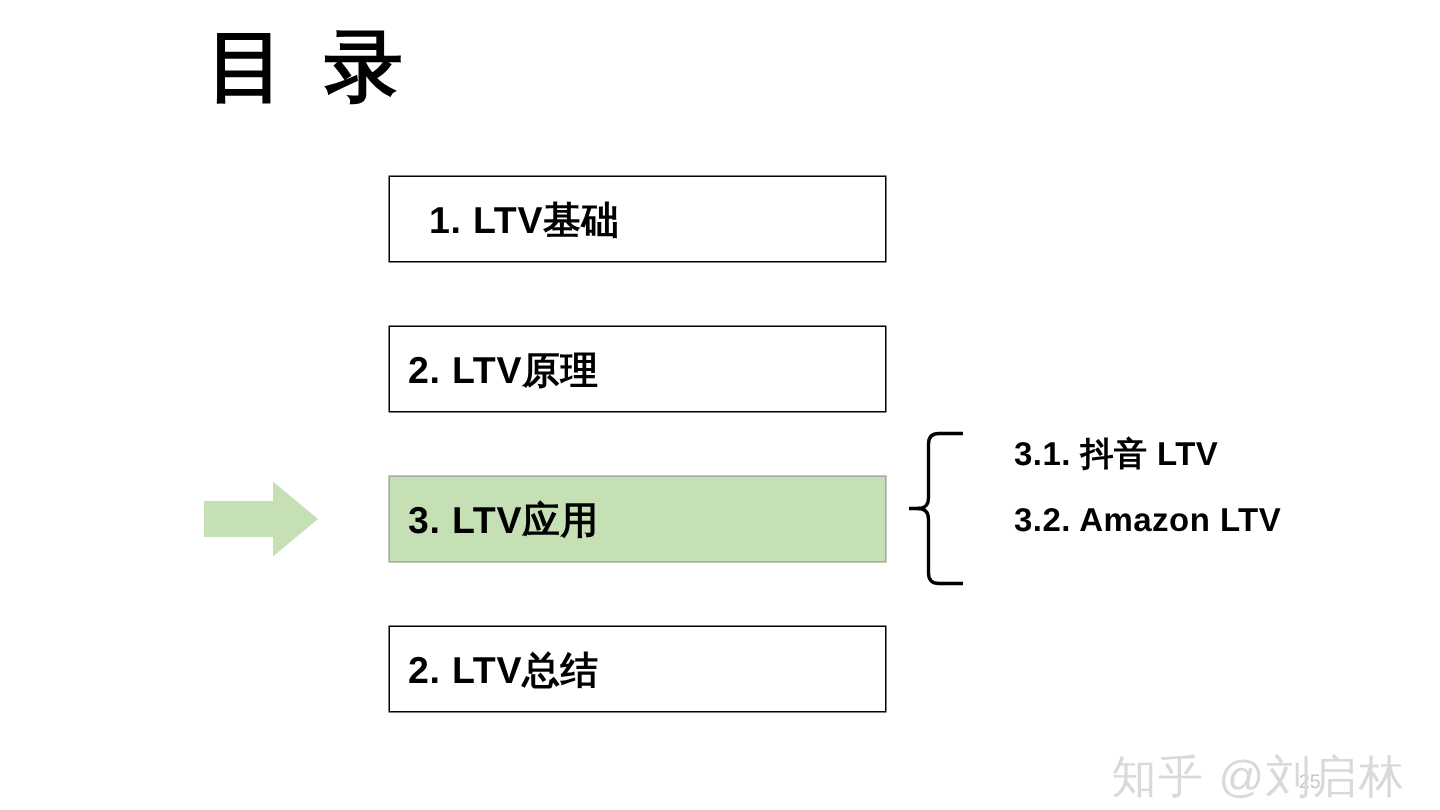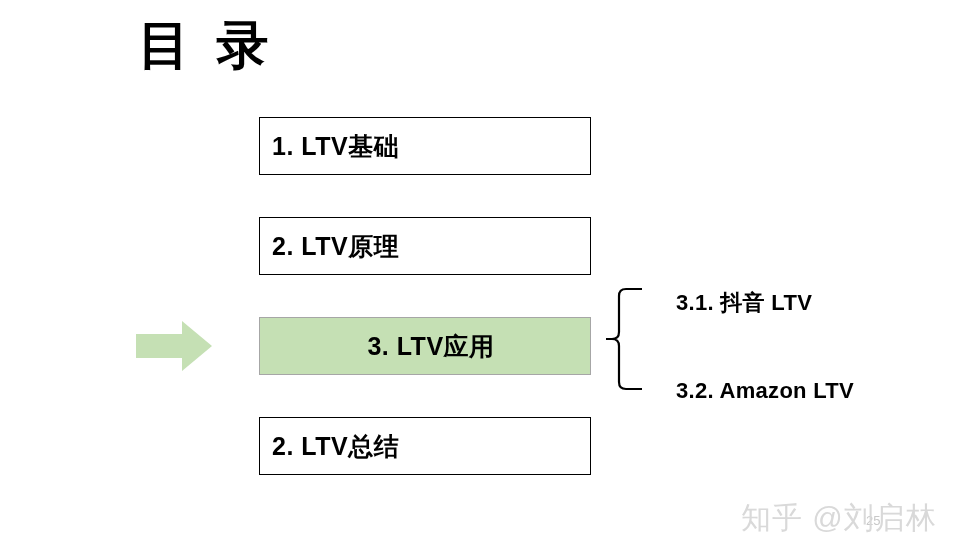--- a/index.html
+++ b/index.html
@@ -50,23 +50,23 @@
     font-size: 25px;
     font-weight: bold;
     color: #000000;
     white-space: nowrap;
     letter-spacing: 0.5px;
   }
   .toc-box.highlight {
     background: #c5e0b4;
     border: 1.2px solid #a6a6a6;
   }
-  #toc-box-0 { top: 117px; }
+  #toc-box-0 { top: 117px; padding-left: 14px; }
   #toc-box-1 { top: 217px; }
-  #toc-box-2 { top: 317px; justify-content: center; }
+  #toc-box-2 { top: 317px; }
   #toc-box-3 { top: 417px; }
 
   
   #current-arrow {
     position: absolute;
     left: 136px;
     top: 319px;
     width: 76px;
     height: 54px;
   }
@@ -82,21 +82,21 @@
   .sub-item {
     position: absolute;
     left: 676px;
     font-size: 22px;
     font-weight: bold;
     color: #000000;
     white-space: nowrap;
     letter-spacing: 0.3px;
   }
   #sub-item-0 { top: 288px; }
-  #sub-item-1 { top: 334px; margin-top: 44px; }
+  #sub-item-1 { top: 334px; }
   #sub-item-2 { top: 378px; }
 
   
   #page-number {
     position: absolute;
     left: 866px;
     top: 513px;
     font-size: 13px;
     color: #c8c8c8;
     font-weight: normal;

